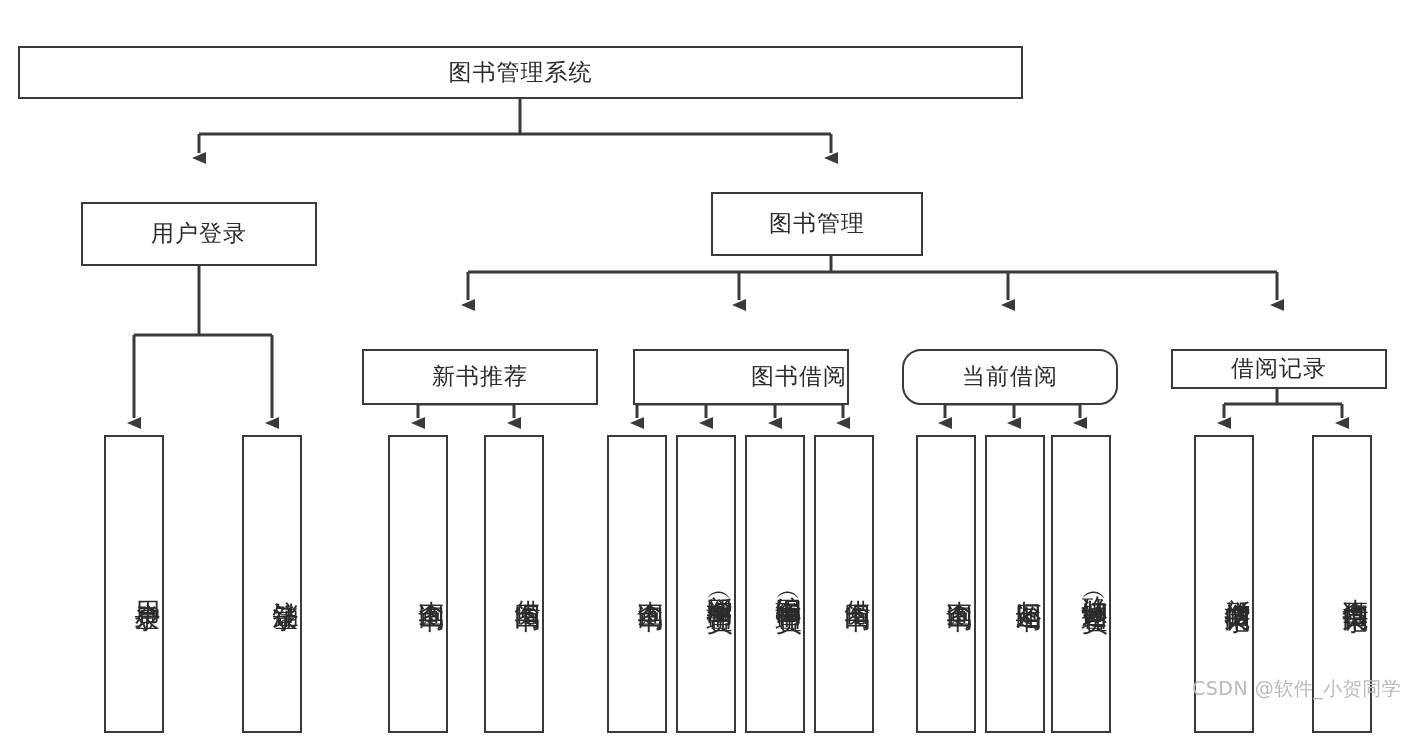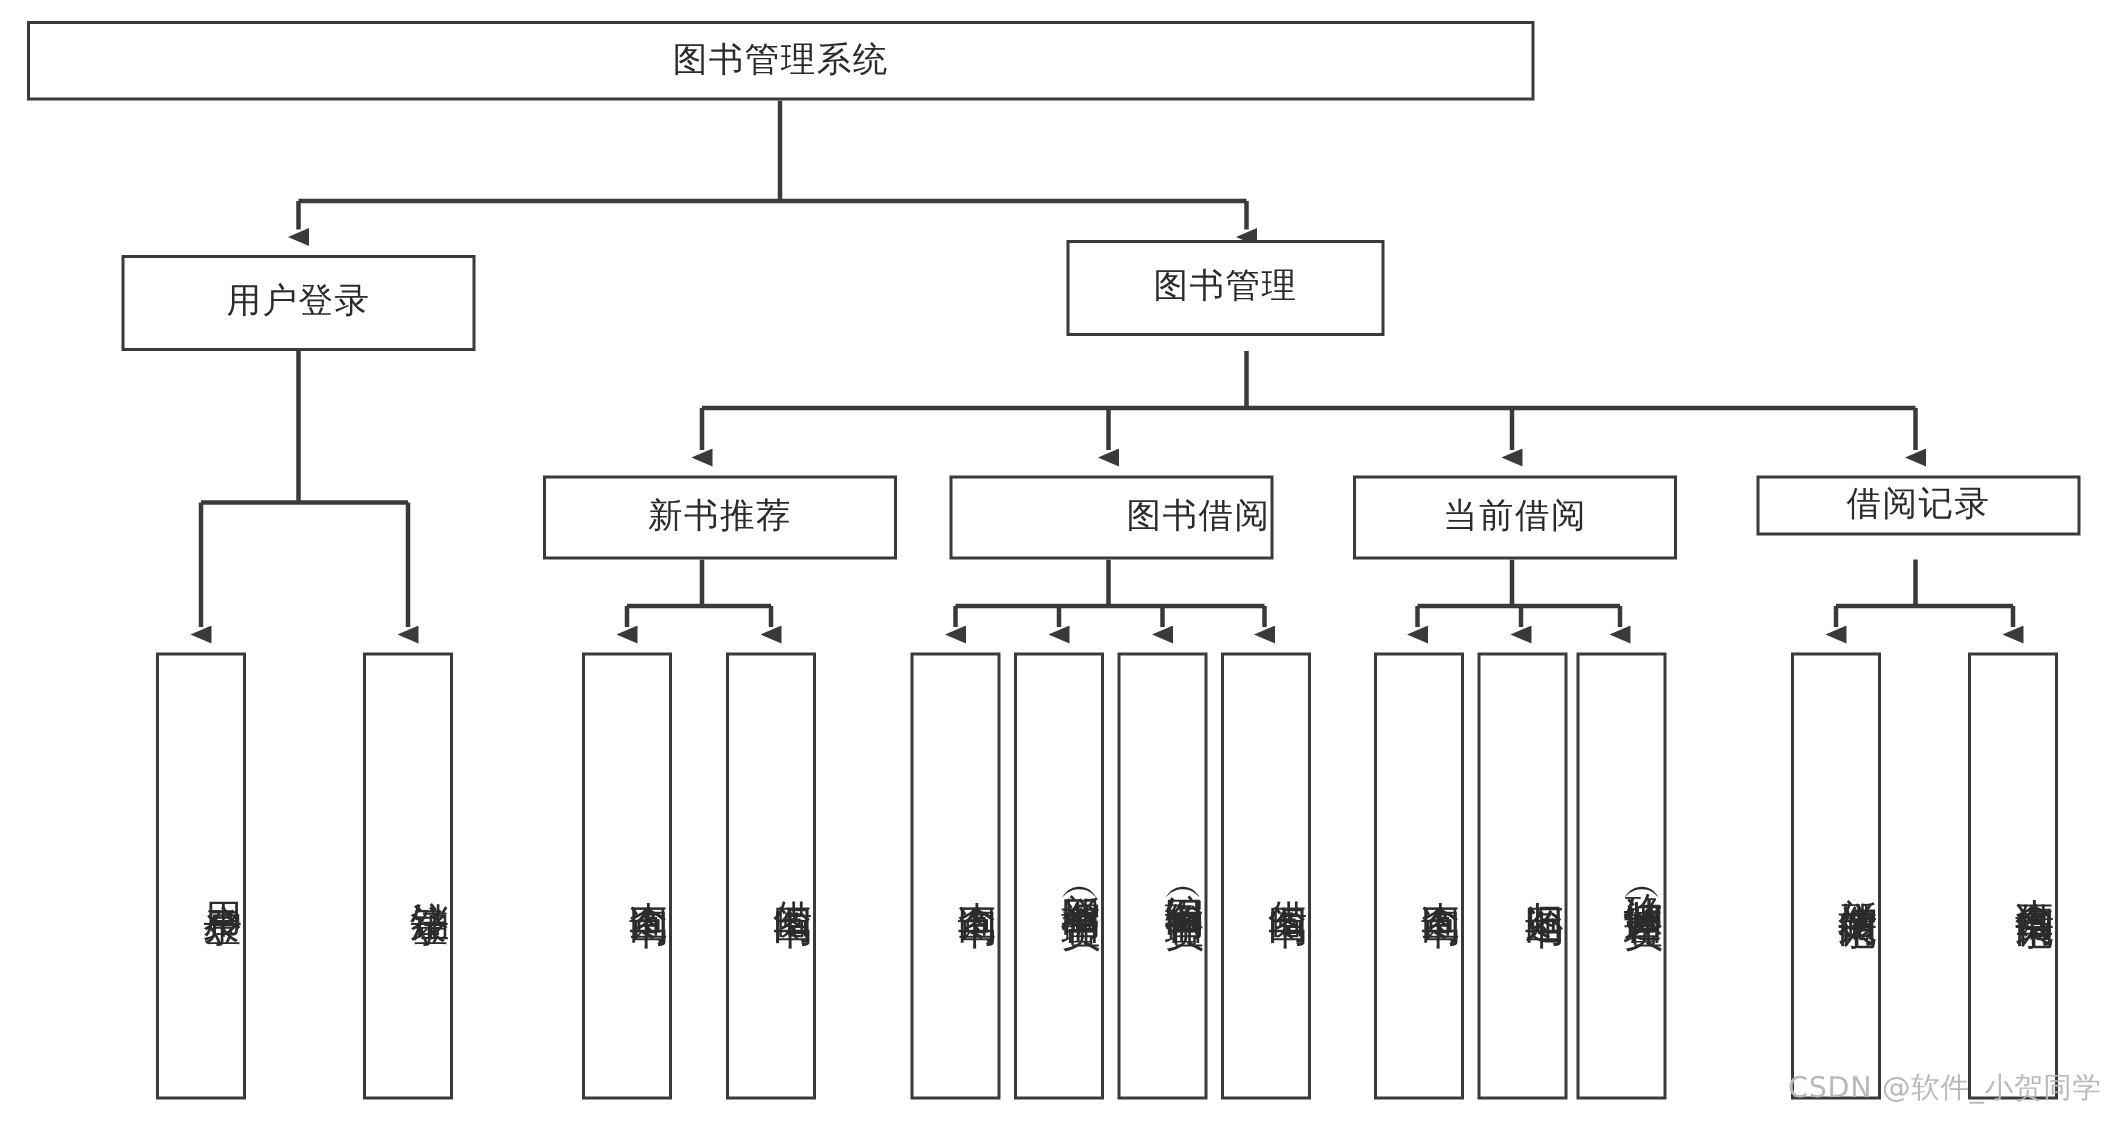--- a/index.html
+++ b/index.html
@@ -34,20 +34,21 @@
     background: #ffffff;
     display: flex;
     align-items: center;
     justify-content: center;
     color: #2b2b2b;
   }
   .node.horiz {
     font-size: 23px;
     letter-spacing: 1px;
     line-height: 1.1;
+    margin-top: 32px;
   }
   .node.vert {
     writing-mode: vertical-rl;
     text-orientation: upright;
     font-size: 26px;
     line-height: 1.12;
     letter-spacing: 2px;
     padding: 6px 0;
     align-items: flex-start;
     justify-content: center;
@@ -132,21 +133,21 @@
   <div class="node horiz" style="left:711px; top:160px; width:212px; height:64px;">
     <span>图书管理</span>
   </div>
 
   <div class="node horiz" style="left:362px; top:317px; width:236px; height:56px;">
     <span>新书推荐</span>
   </div>
   <div class="node horiz" style="left:633px; top:317px; width:216px; height:56px;justify-content:flex-end;">
     <span>图书借阅</span>
   </div>
-  <div class="node horiz" style="left:902px; top:317px; width:216px; height:56px;">
+  <div class="node horiz" style="left:902px; top:317px; width:216px; height:56px;border-radius:19px;">
     <span>当前借阅</span>
   </div>
   <div class="node horiz" style="left:1171px; top:317px; width:216px; height:40px;">
     <span>借阅记录</span>
   </div>
 
   <div class="node vert" style="left:104px; top:435px; width:60px; height:298px;">
     <span class="vlabel">用户登录</span>
   </div>
   <div class="node vert" style="left:242px; top:435px; width:60px; height:298px;">
@@ -183,15 +184,15 @@
     <span class="vlabel">确认归还（管理员）</span>
   </div>
 
   <div class="node vert" style="left:1194px; top:435px; width:60px; height:298px;">
     <span class="vlabel">新增借阅记录</span>
   </div>
   <div class="node vert" style="left:1312px; top:435px; width:60px; height:298px;">
     <span class="vlabel">查询借阅记录</span>
   </div>
 
-  <div class="watermark" style="left:1192px; top:676px;margin-top:36px;">CSDN @软件_小贺同学</div>
+  <div class="watermark" style="left:1192px; top:676px;">CSDN @软件_小贺同学</div>
 
 </div>
 
 </body></html>

